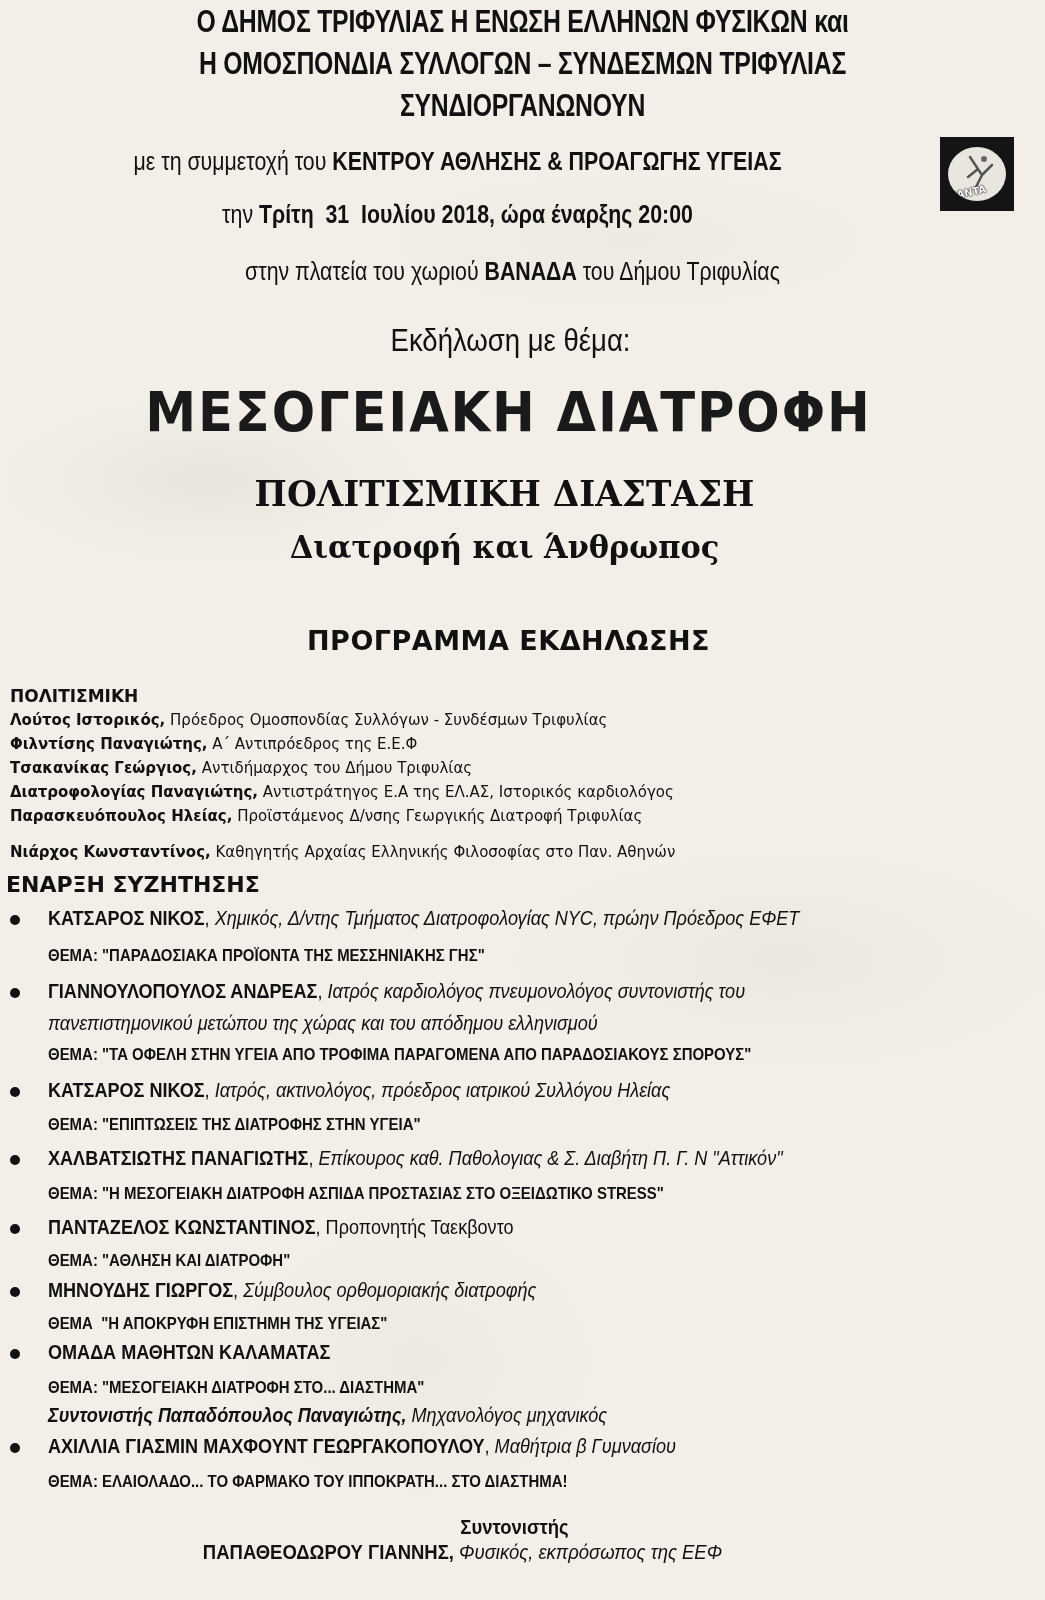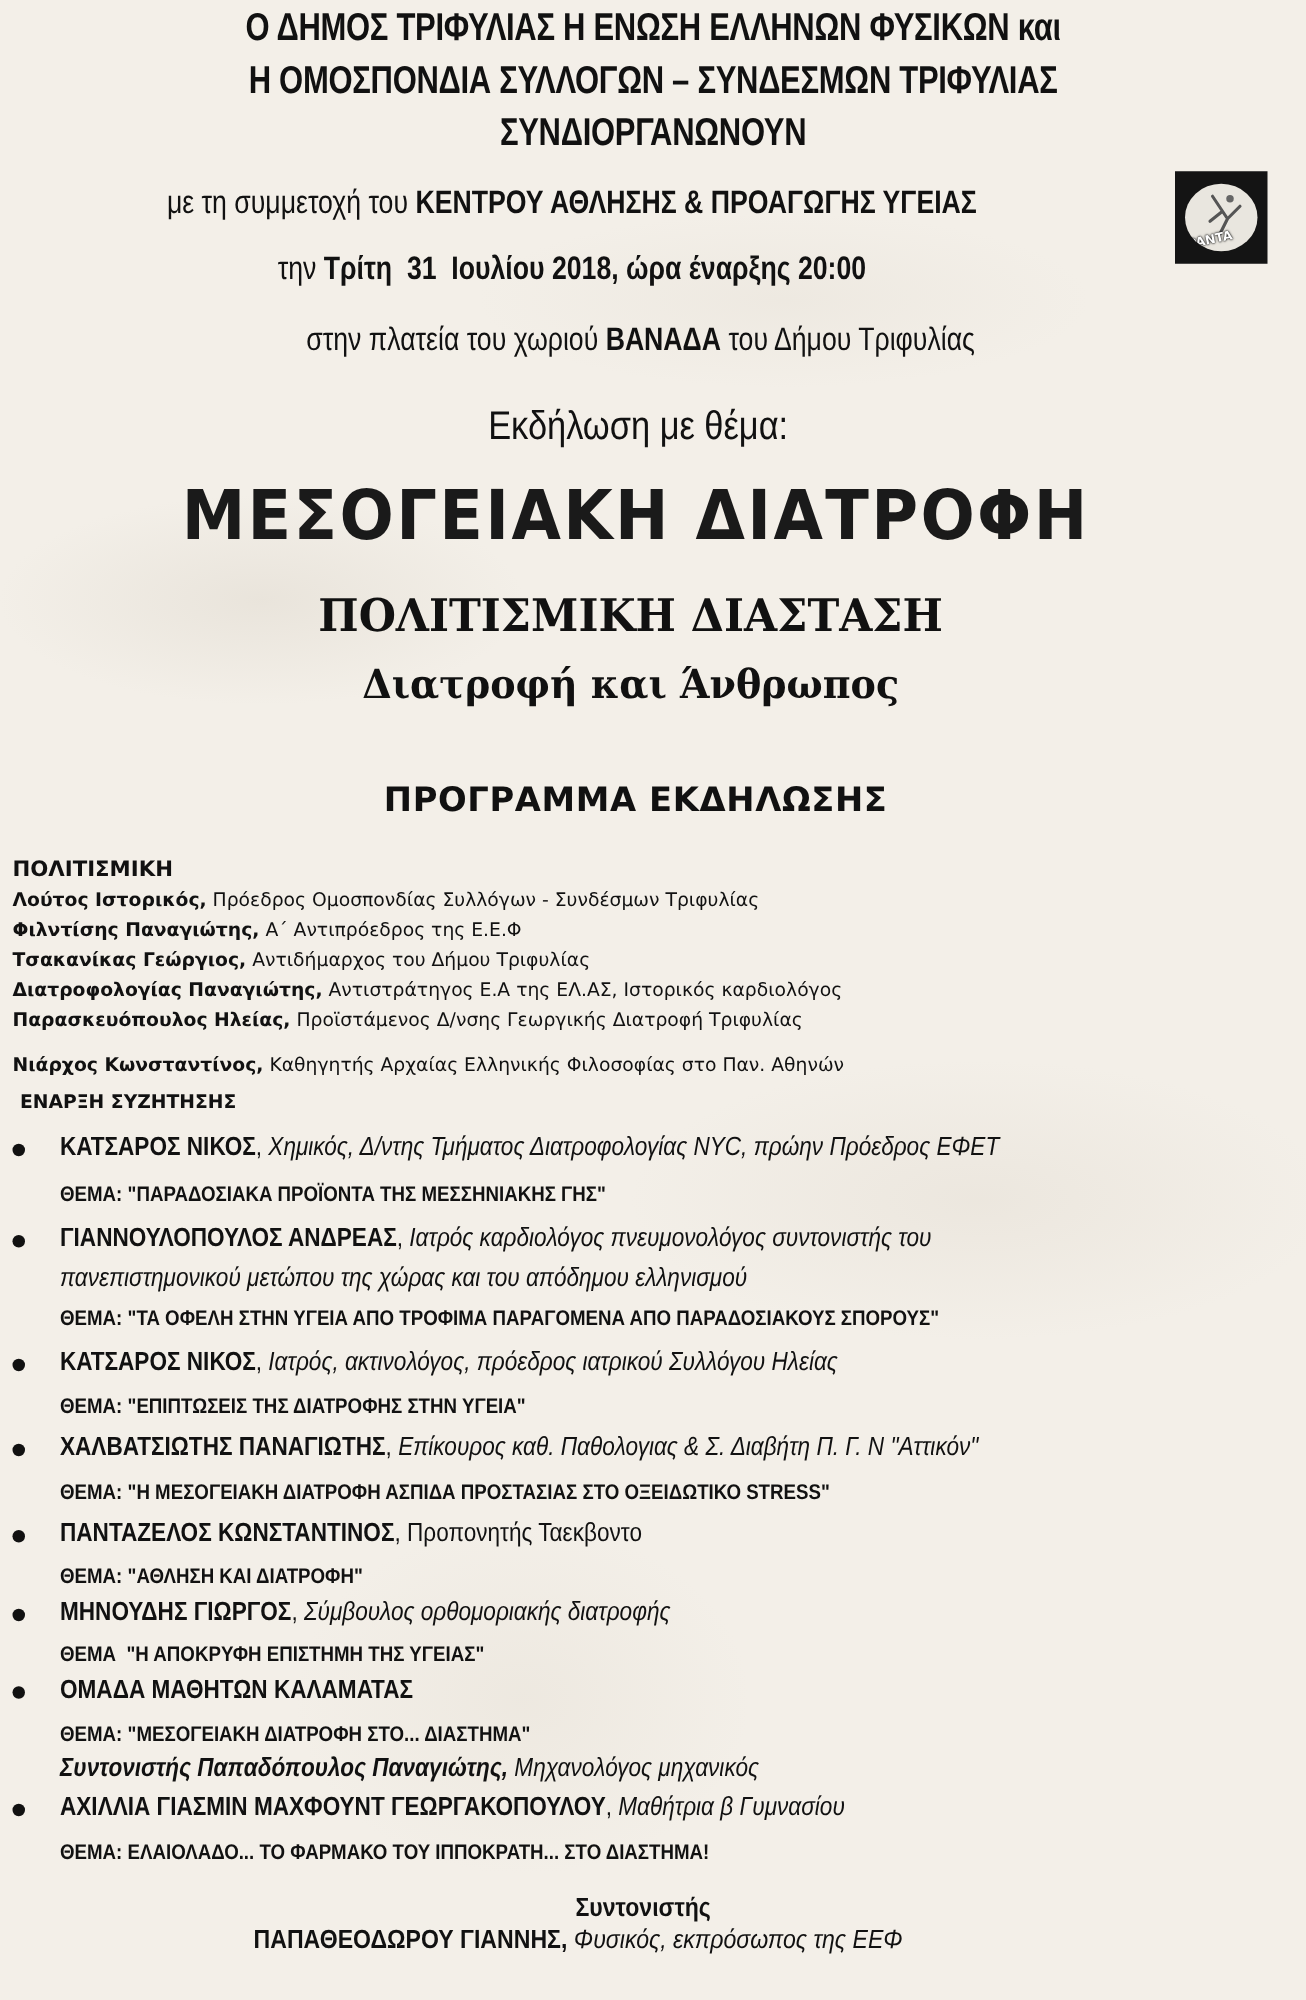--- a/index.html
+++ b/index.html
@@ -44,21 +44,21 @@
   .logo-text {
     position: absolute; left: 2px; bottom: 3px; font-family: "DejaVu Sans", sans-serif; font-weight: bold;
     font-size: 10px; color: #fff; transform: rotate(-12deg); text-shadow: 0 0 2px #000, 0 0 1px #000;
   }
 
   .greet { left: 10px; font-family: "DejaVu Sans", sans-serif; font-size: 15px; white-space: nowrap; }
   .greet .name { font-weight: bold; }
   .greet .role { }
   .greet-title { left: 10px; font-family: "DejaVu Sans", sans-serif; font-weight: bold; font-size: 17px; }
 
-  .sec-title { left: 16px; font-family: "DejaVu Sans", sans-serif; font-weight: bold; font-size: 15px; }
+  .sec-title { left: 6px; font-family: "DejaVu Sans", sans-serif; font-weight: bold; font-size: 22px; }
 
   .bullet { left: 10px; width: 10px; height: 10px; border-radius: 50%; background: #111; }
   .item-line {
     left: 48px; font-family: "Liberation Sans", sans-serif; font-size: 21px; white-space: nowrap;
     transform-origin: left top; transform: scaleX(0.86);
   }
   .item-line .nm { font-weight: bold; }
   .item-line .rl { font-style: italic; }
   .item-line .rl-up { font-style: normal; }
   .theme {

